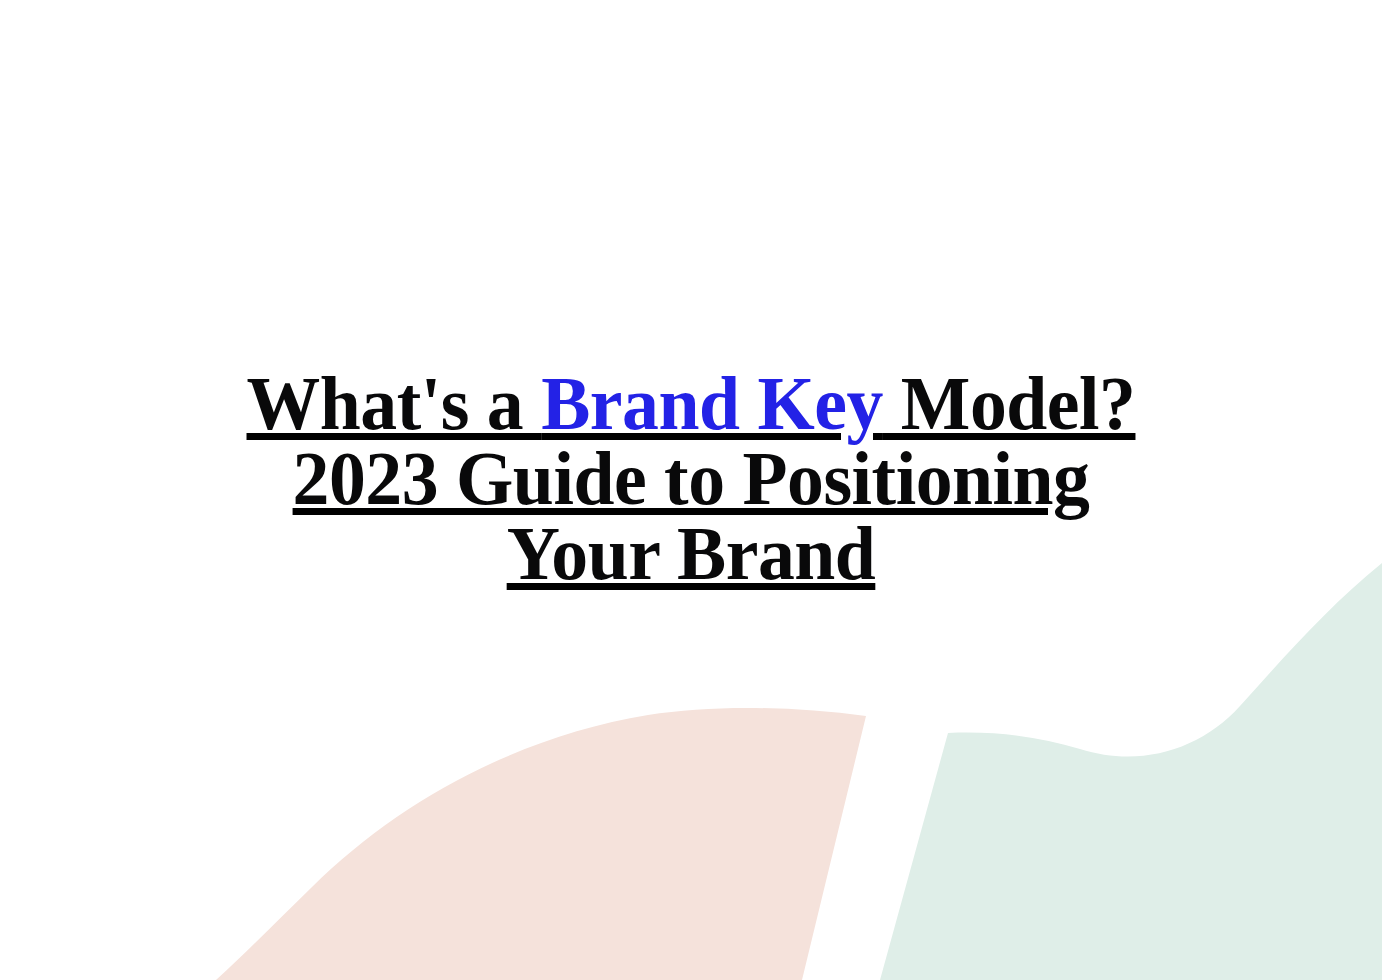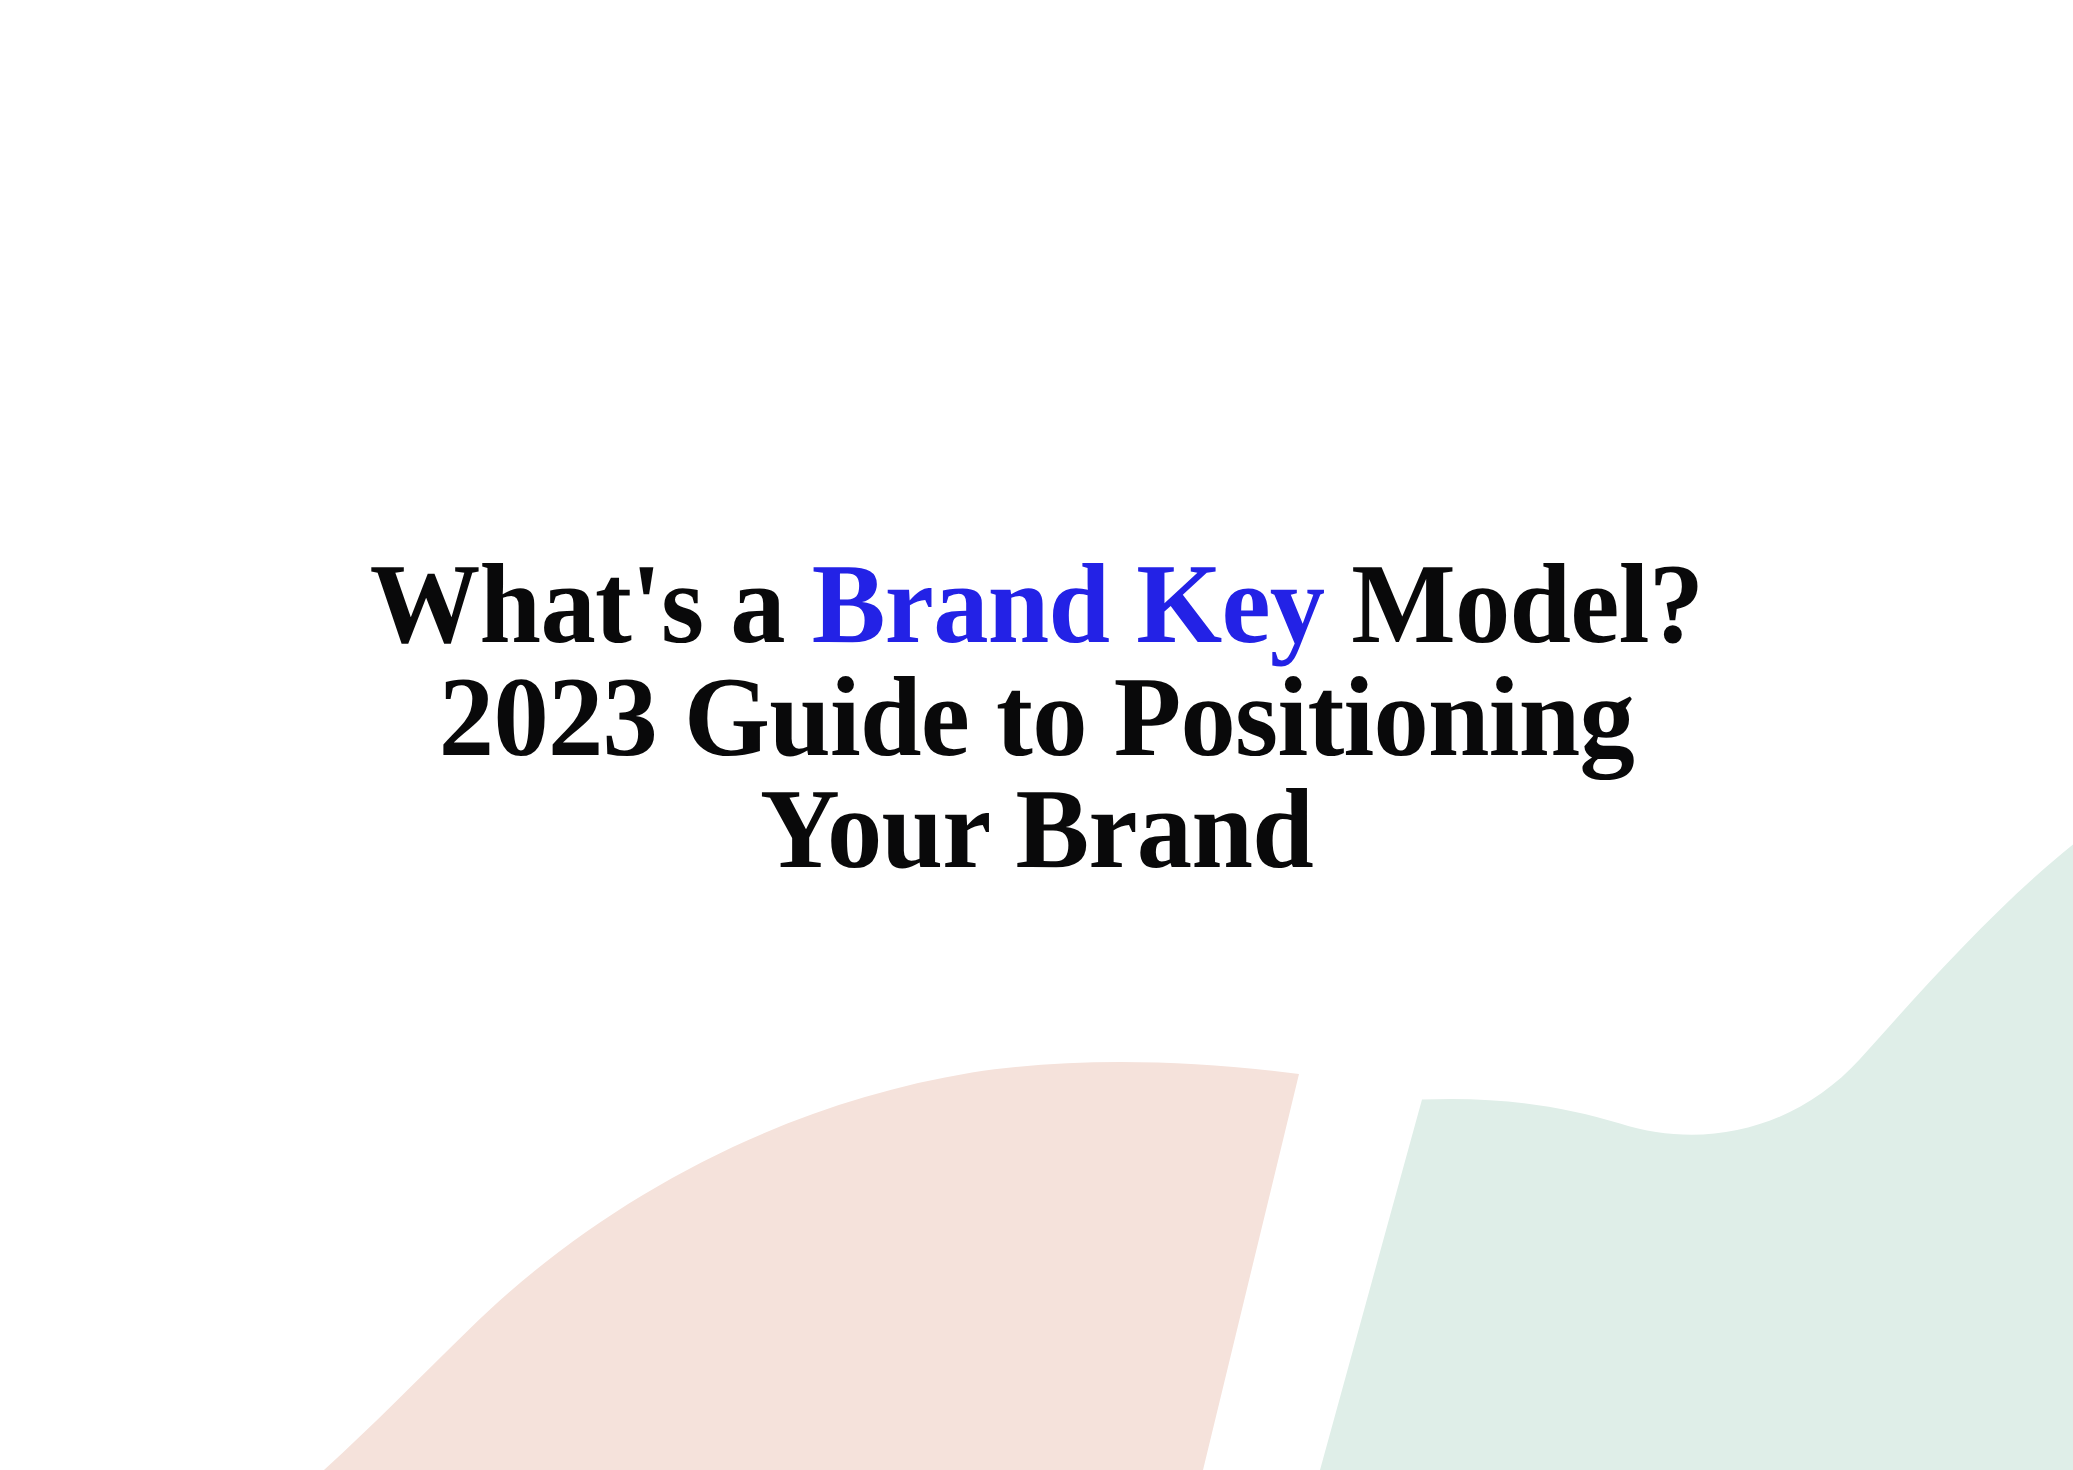--- a/index.html
+++ b/index.html
@@ -29,20 +29,21 @@
   
   #title-block {
     position: absolute;
     left: 0;
     right: 0;
     top: 366px;
     z-index: 2;
     text-align: center;
     padding: 0 60px;
     box-sizing: border-box;
+    text-decoration: underline;
   }
   .title-line {
     display: block;
     margin: 0;
     padding: 0;
     font-family: "Liberation Serif", "DejaVu Serif", serif;
     font-weight: 700;
     font-size: 76px;
     line-height: 75px;
     letter-spacing: -0.5px;

